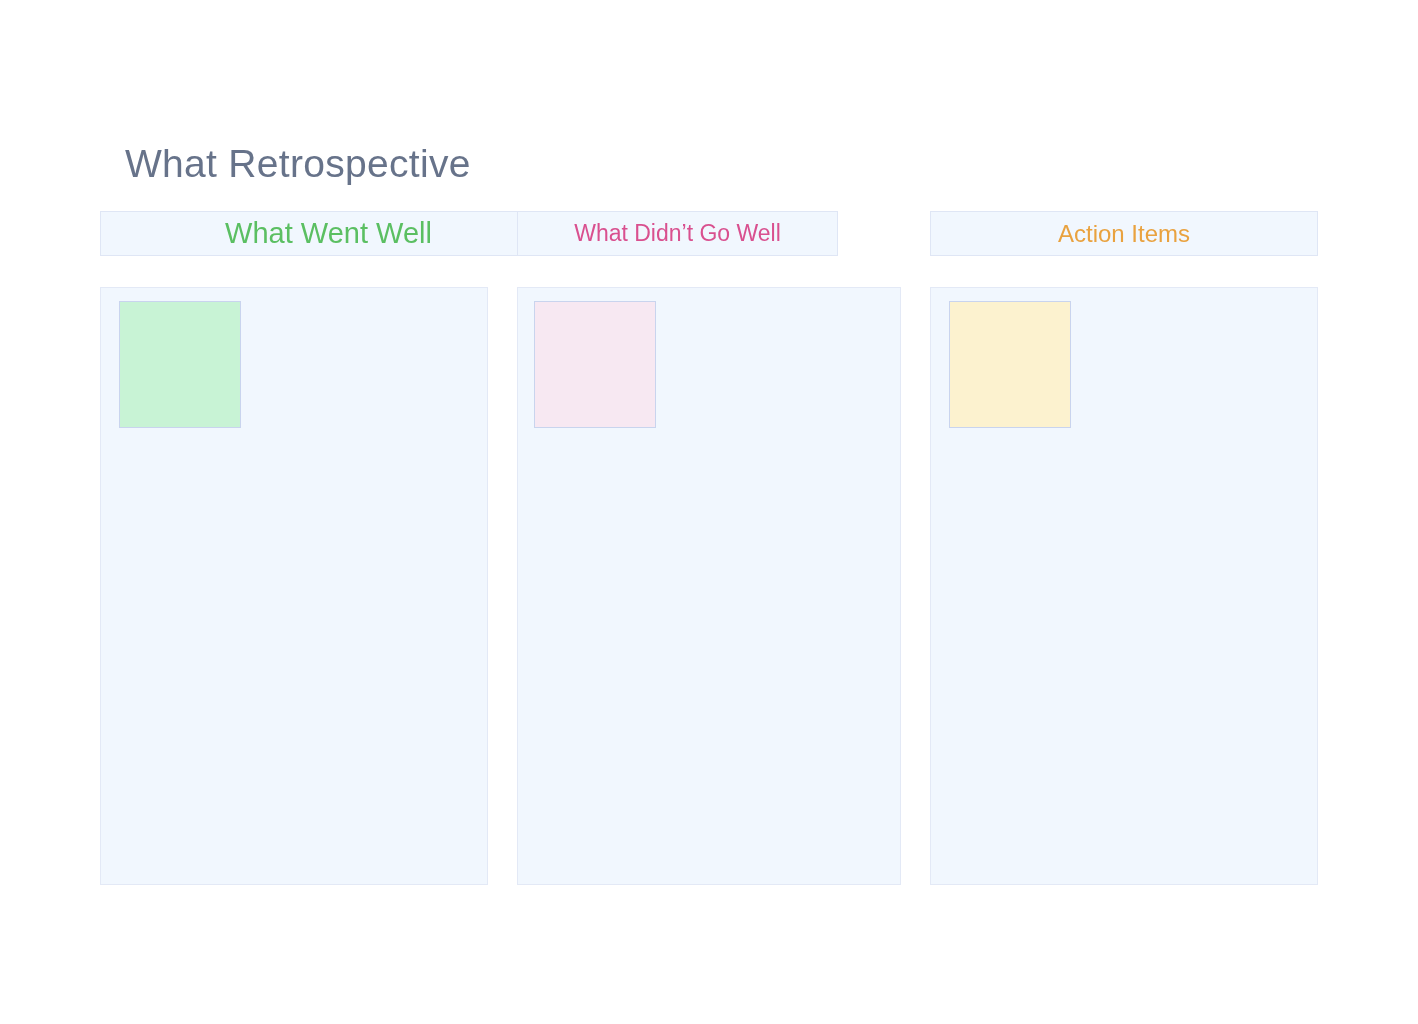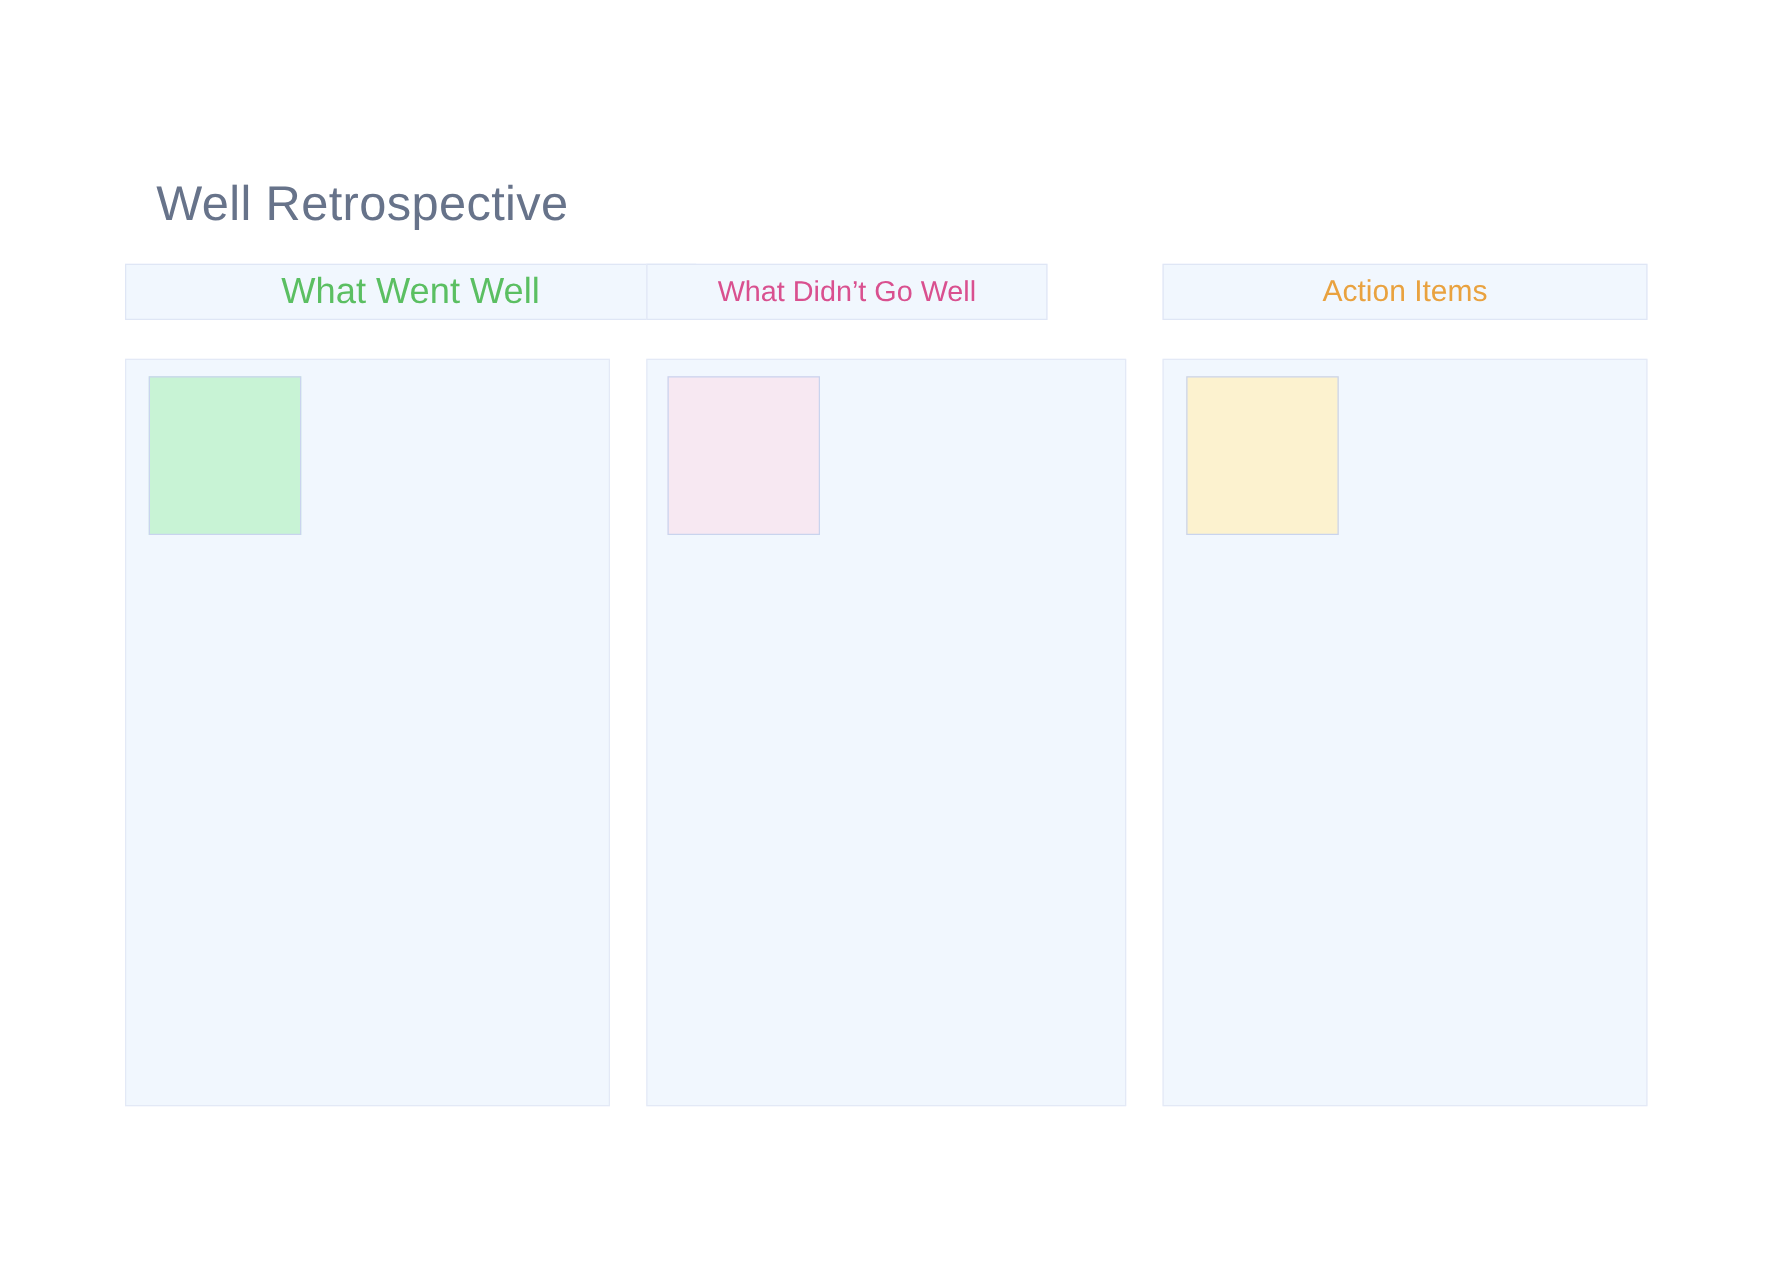--- a/index.html
+++ b/index.html
@@ -56,21 +56,21 @@
       width: 122px;
       height: 127px;
       box-sizing: border-box;
       border: 1px solid #c9d4ee;
       cursor: pointer;
     }
   </style>
 </head>
 <body>
 
-<h1 class="page-title">Well Retrospective</h1>
+<h1 class="page-title">What Retrospective</h1>
 
 <div class="col-header" style="left:100px; width:457px;">
   <span style="font-size:29px; color:#5bbf62;">What Went Well</span>
 </div>
 <div class="col-body" style="left:100px; width:388px;">
   <div class="sticky" style="background:#c8f3d5;"></div>
 </div>
 
 <div class="col-header" style="left:517px; width:321px;text-align:right;">
   <span style="font-size:23px; color:#d9508f;">What Didn’t Go Well</span>

